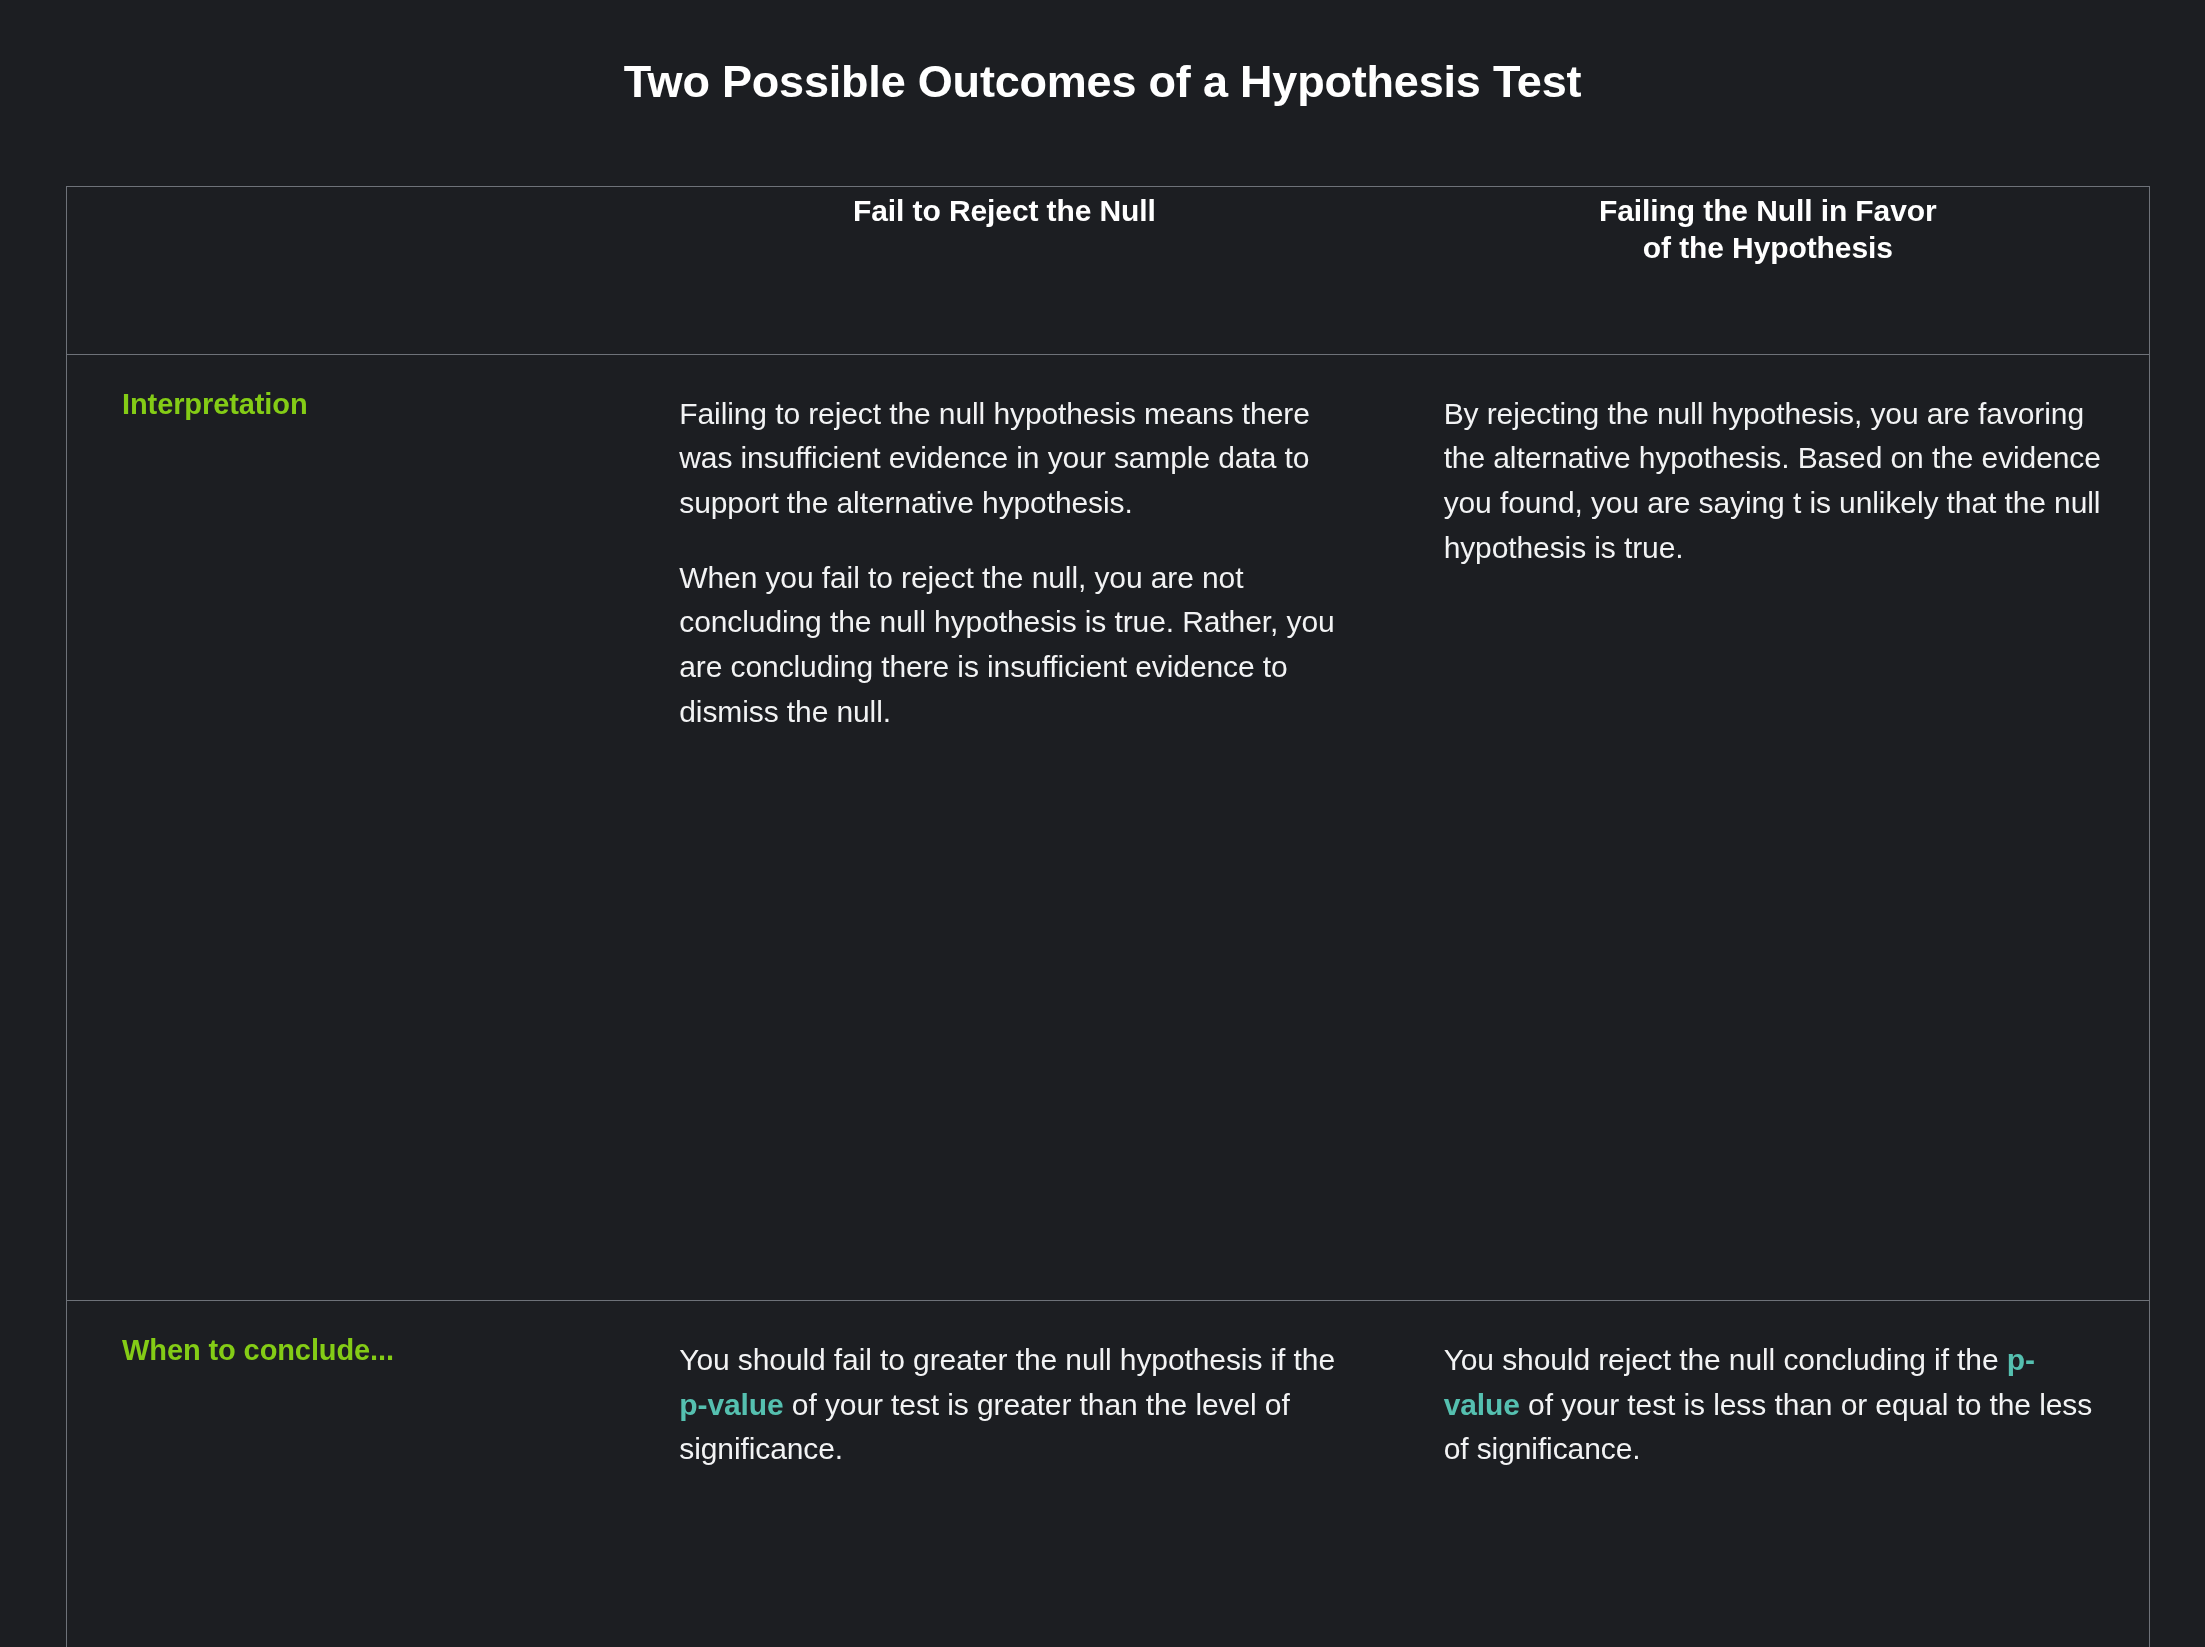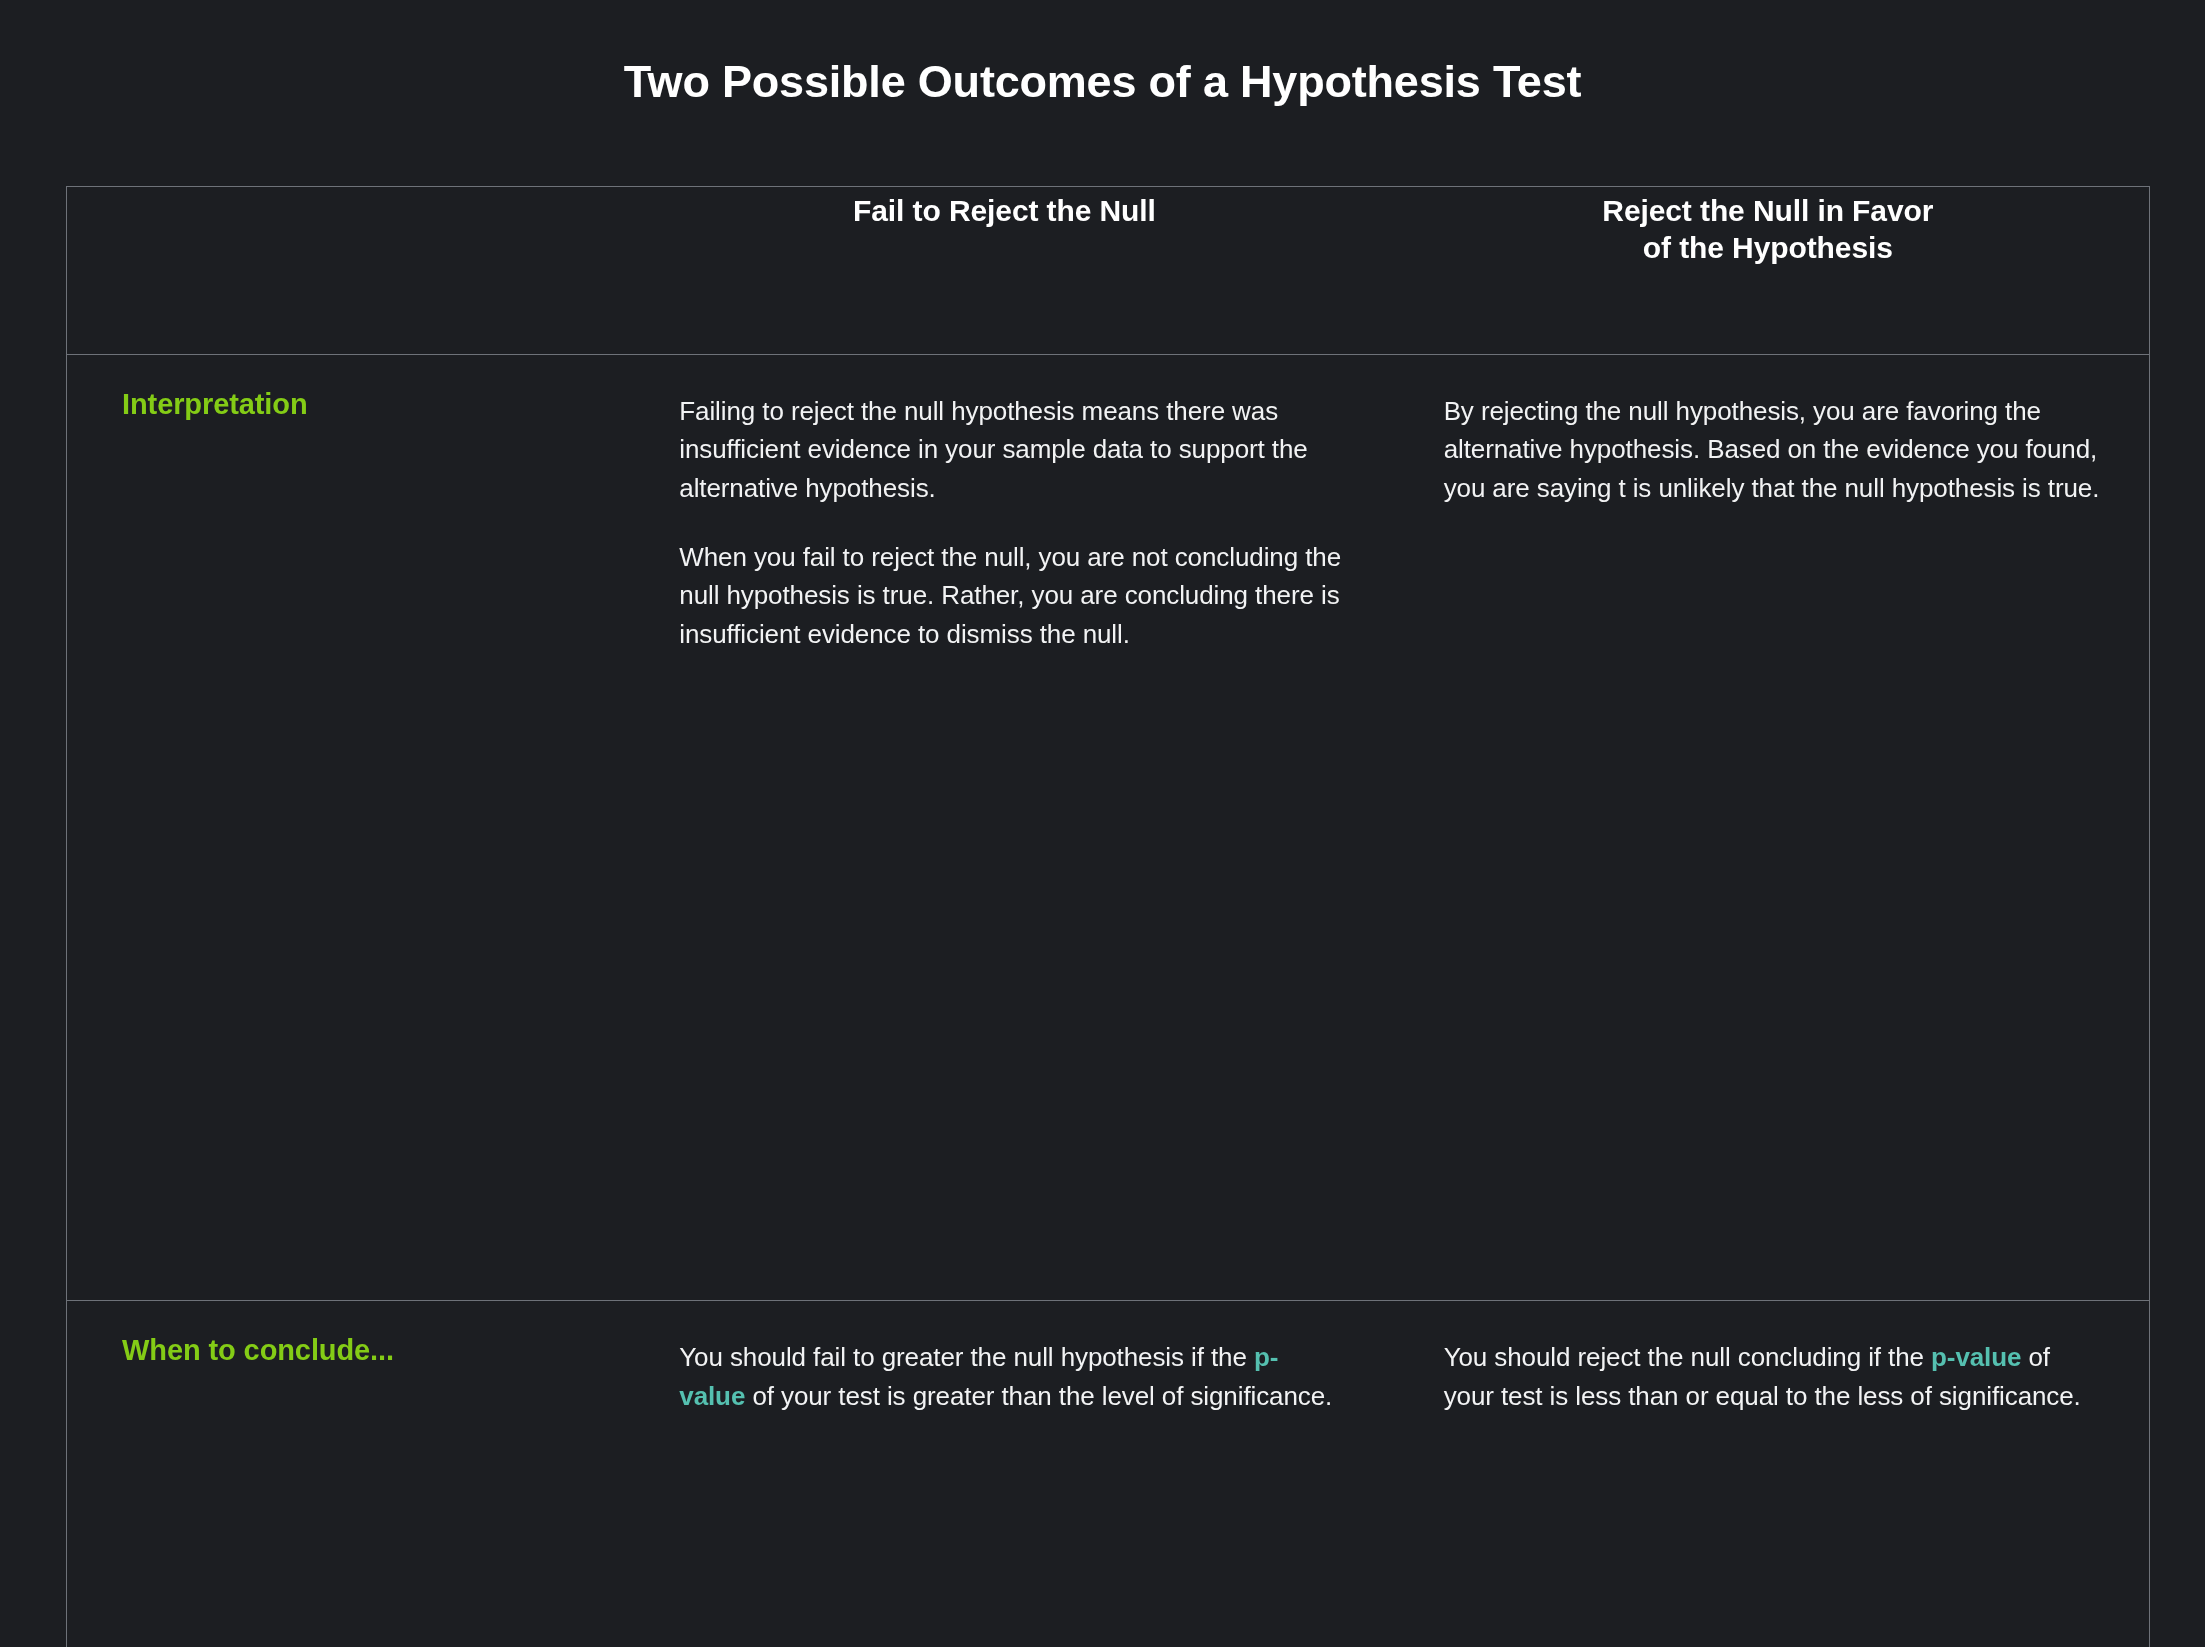--- a/index.html
+++ b/index.html
@@ -96,21 +96,21 @@
   .row-label {
     font-size: 29px;
     font-weight: 700;
     color: #84cc16;
     padding: 32px 24px 0 55px;
     letter-spacing: -0.1px;
     line-height: 1.2;
   }
 
   .body-cell {
-    font-size: 26px;
+    font-size: 30px;
     font-weight: 400;
     line-height: 1.49;
     color: #f2f3f4;
     padding: 37px 44px 0 57px;
     letter-spacing: -0.1px;
   }
 
   .body-cell p { margin: 0; }
   .body-cell p + p { margin-top: 30px; }
 
@@ -131,21 +131,21 @@
       <colgroup>
         <col class="c-label">
         <col class="c-col1">
         <col class="c-col2">
       </colgroup>
       <tbody>
         <tr class="header-row">
           <td class="cell-label header-blank"></td>
           <td class="cell-col1 col-header">Fail to Reject the Null</td>
           <td class="col-header">
-            <span>Reject the Null in Favor</span><br>
+            <span>Failing the Null in Favor</span><br>
             <span>of the Hypothesis</span>
           </td>
         </tr>
 
         <tr class="row-1">
           <td class="cell-label row-label">Interpretation</td>
           <td class="cell-col1 body-cell">
             <p>Failing to reject the null hypothesis means there was insufficient evidence in your sample data to support the alternative hypothesis.</p>
             <p>When you fail to reject the null, you are not concluding the null hypothesis is true. Rather, you are concluding there is insufficient evidence to dismiss the null.</p>
           </td>

